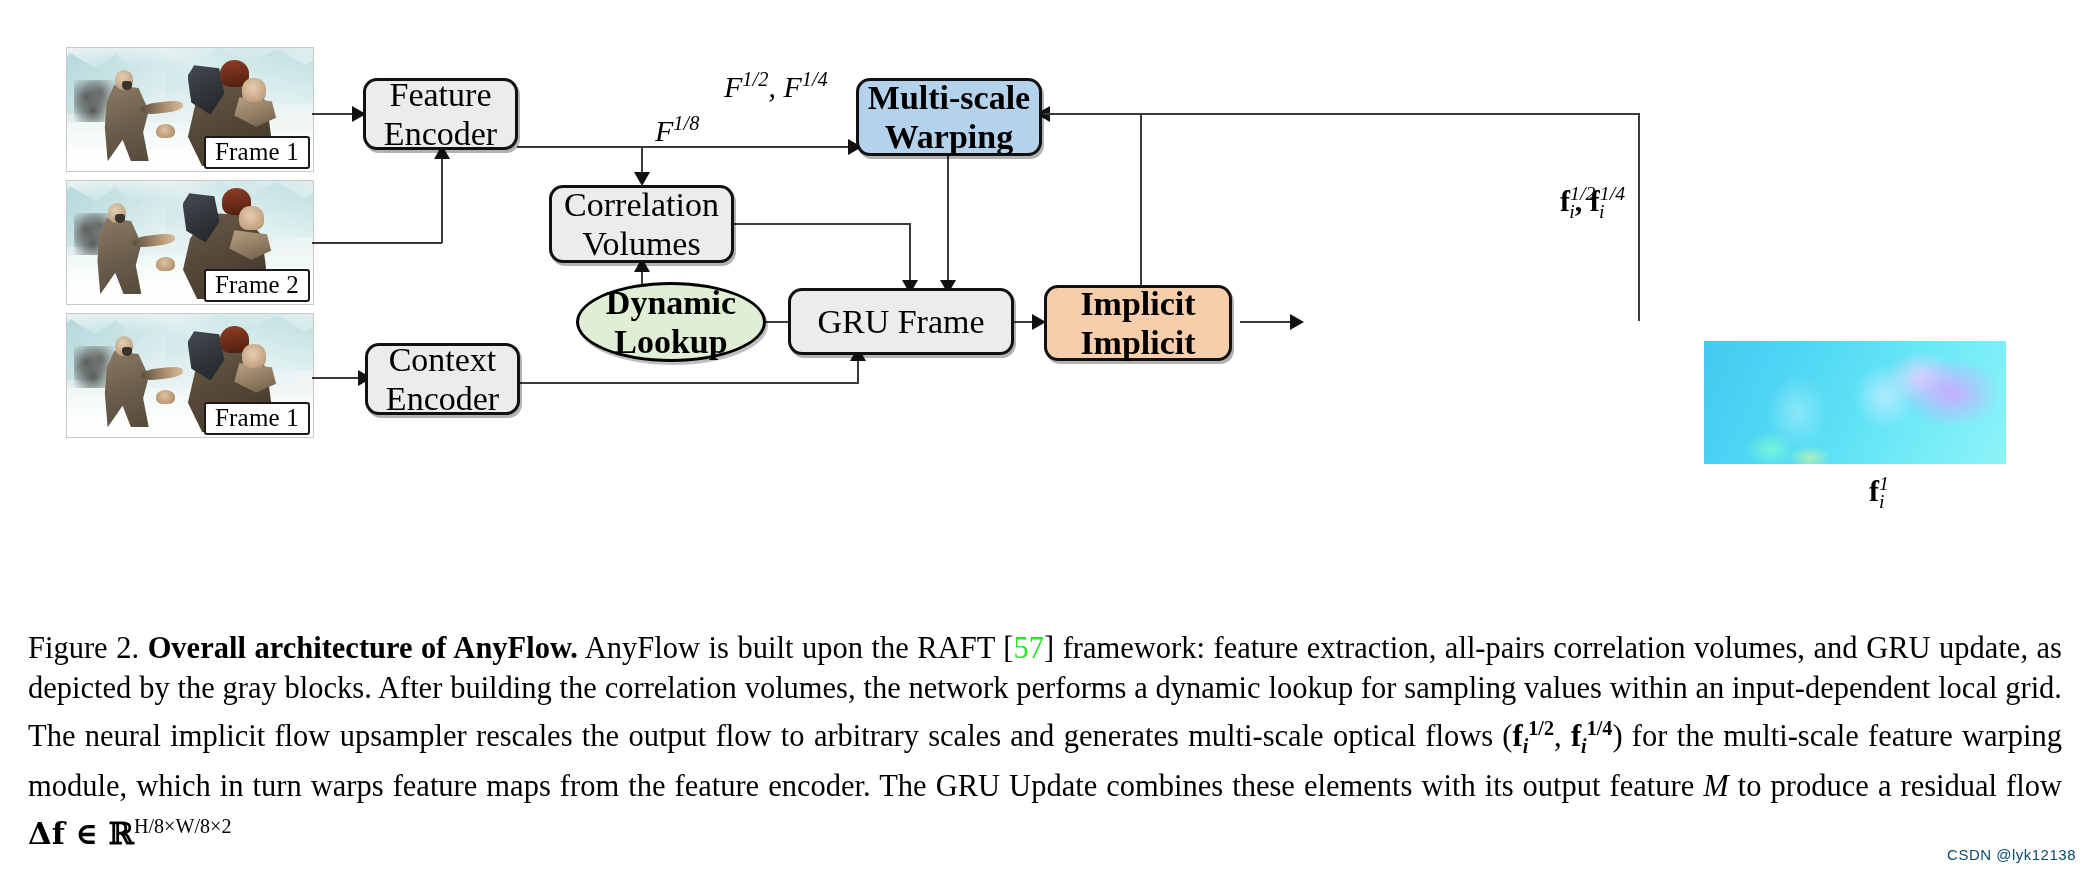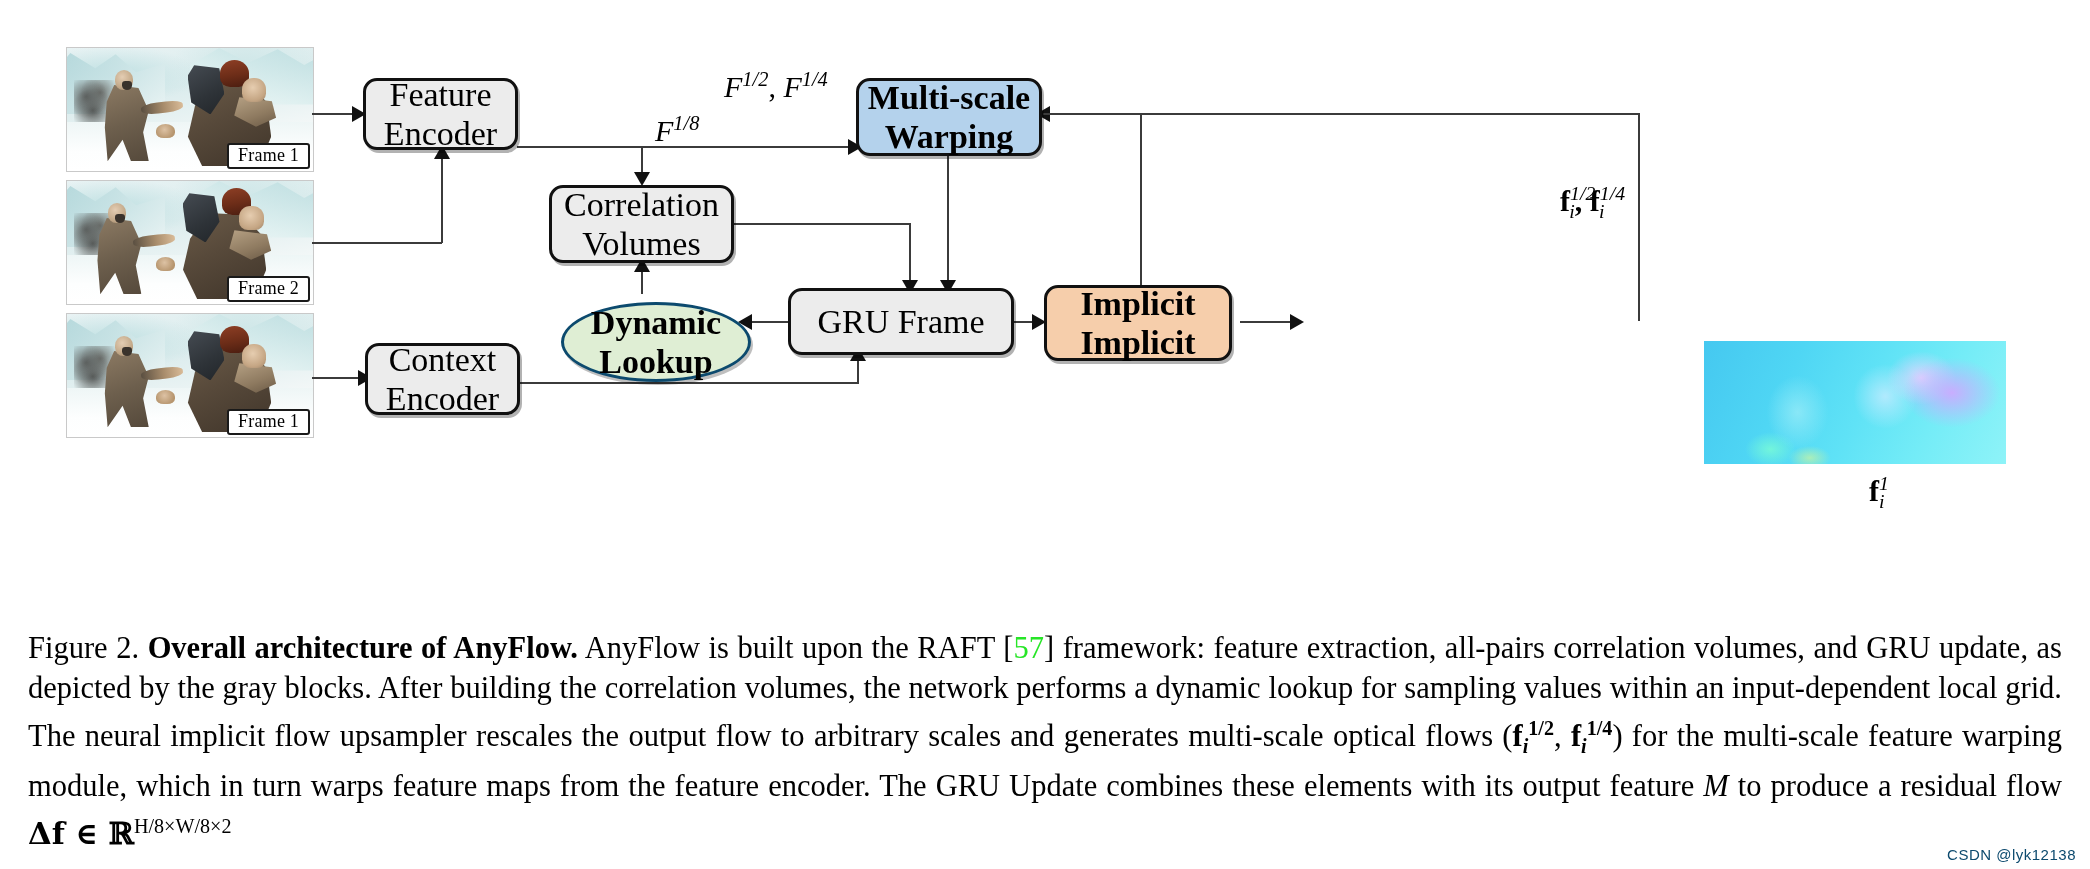--- a/index.html
+++ b/index.html
@@ -114,21 +114,21 @@
     clip-path: polygon(12% 0%, 90% 14%, 100% 70%, 52% 100%, 0% 62%);
   }
 
   .frame-label {
     position: absolute;
     right: 3px; bottom: 2px;
     background: #fff;
     border: 2px solid #1a1a1a;
     border-radius: 3px;
     padding: 1px 9px 2px 9px;
-    font-size: 18px;
+    font-size: 25px;
     line-height: 1.06;
     letter-spacing: .2px;
     white-space: nowrap;
     text-align: right;
   }
 
   
   .flowimg {
     position: absolute;
     overflow: hidden;
@@ -375,21 +375,21 @@
     </div>
   </div>
 
   <div class="node node-gray" style="left:549px; top:185px; width:185px; height:78px;">
     <div class="lines">
       <div>Correlation</div>
       <div>Volumes</div>
     </div>
   </div>
 
-  <div class="node node-ellipse" style="left:561px; top:282px; width:190px; height:80px; border:3px solid #0c4a6e; display:flex; align-items:center; justify-content:center; text-align:center;margin-top:20px;">
+  <div class="node node-ellipse" style="left:576px; top:282px; width:190px; height:80px; border:3px solid #000000; display:flex; align-items:center; justify-content:center; text-align:center;">
     <div class="lines">
       <div>Dynamic</div>
       <div>Lookup</div>
     </div>
   </div>
 
   <div class="node node-gray" style="left:788px; top:288px; width:226px; height:67px;">
     <div class="lines">
       <div>GRU Frame</div>
     </div>

